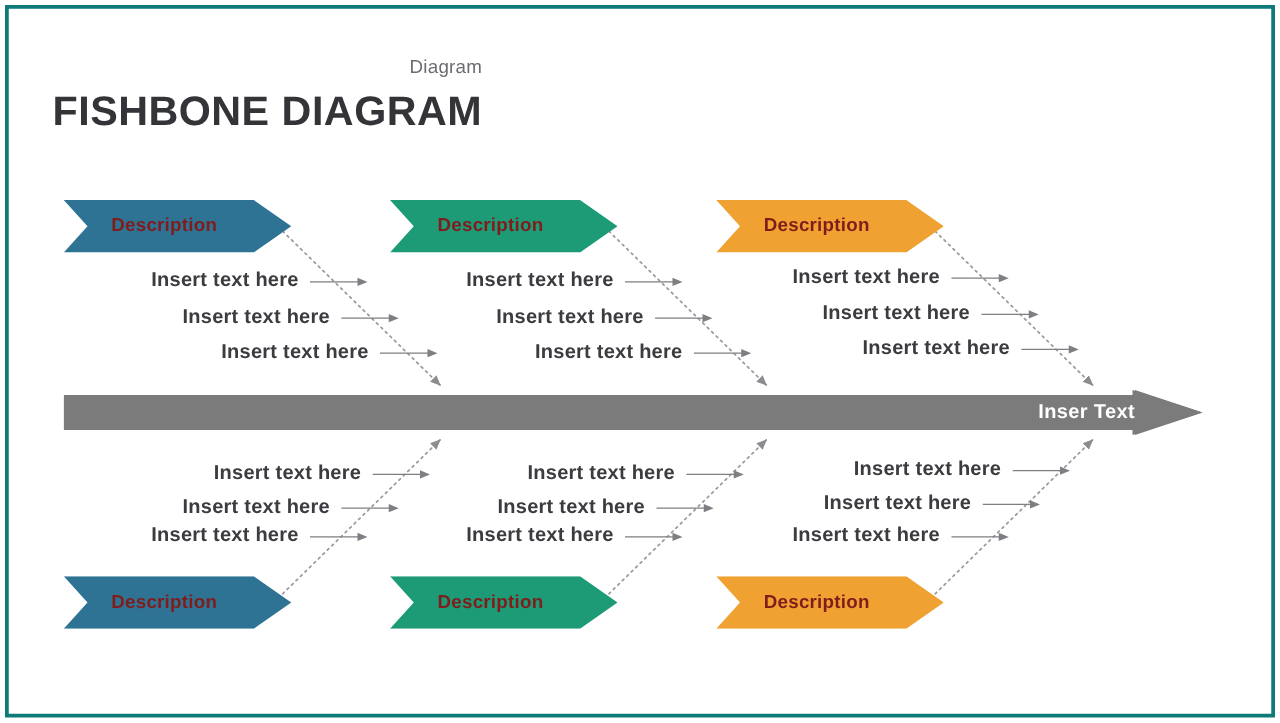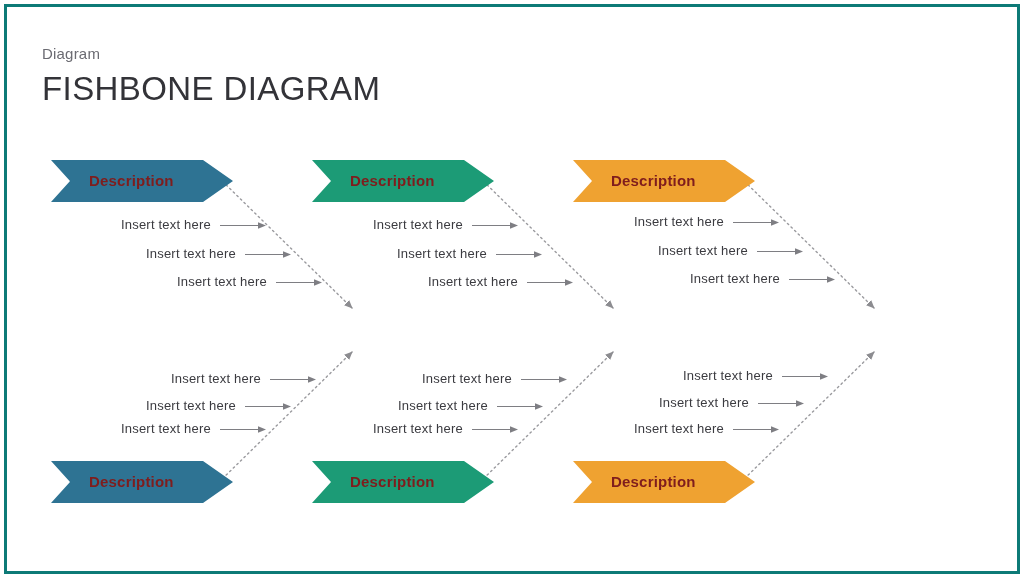--- a/index.html
+++ b/index.html
@@ -14,20 +14,21 @@
     overflow: hidden;
   }
 
   
   #slide {
     position: relative;
     width: 1024px;
     height: 578px;
     box-sizing: border-box;
     background: #ffffff;
+    text-align: right;
   }
   #frame-border {
     position: absolute;
     left: 4px;
     top: 4px;
     width: 1016px;
     height: 570px;
     box-sizing: border-box;
     border: 3px solid #0d7a77;
     pointer-events: none;
@@ -42,21 +43,21 @@
   #eyebrow {
     font-size: 15px;
     color: #6b6b72;
     letter-spacing: .2px;
     line-height: 1;
     margin-bottom: 11px;
     white-space: nowrap;
   }
   #page-title {
     font-size: 33px;
-    font-weight: normal;
+    font-weight: bold;
     color: #333338;
     letter-spacing: .4px;
     line-height: 1;
     white-space: nowrap;
   }
 
   
   #spine {
     position: absolute;
     left: 51px;
@@ -116,24 +117,25 @@
     position: absolute;
   }
   .bone-item {
     position: absolute;
     height: 18px;
     white-space: nowrap;
     display: flex;
     align-items: center;
   }
   .bone-item .txt {
-    font-size: 13px;
+    font-size: 16px;
     color: #3b3b40;
     letter-spacing: .2px;
     line-height: 18px;
+    font-weight: bold;
   }
   .bone-item .mini-arrow {
     margin-left: 9px;
     display: block;
   }
 </style>
 </head>
 <body>
 
 <div id="slide">
@@ -156,20 +158,28 @@
       <line x1="219" y1="178" x2="352" y2="308"></line>
       <line x1="480" y1="178" x2="613" y2="308"></line>
       <line x1="741" y1="178" x2="874" y2="308"></line>
 
       <line x1="219" y1="482" x2="352" y2="352"></line>
       <line x1="480" y1="482" x2="613" y2="352"></line>
       <line x1="741" y1="482" x2="874" y2="352"></line>
     </g>
   </svg>
 
+  <div id="spine">
+    <svg width="911" height="36" viewBox="0 0 911 36">
+      <path d="M0,4 L857,4 L857,0 L911,18 L857,36 L857,32 L0,32 Z" fill="#7b7b7b"></path>
+      <rect x="0" y="4" width="858" height="28" fill="#7b7b7b"></rect>
+      <path d="M855,0 L911,18 L855,36 Z" fill="#7b7b7b"></path>
+    </svg>
+    <div id="spine-label">Inser Text</div>
+  </div>
 
   <div class="banner" style="left:51px; top:160px;">
     <svg width="182" height="42" viewBox="0 0 182 42">
       <path d="M0,0 L152,0 L182,21 L152,42 L0,42 L19,21 Z" fill="#2e7393"></path>
     </svg>
     <div class="banner-label">Description</div>
   </div>
 
   <div class="banner" style="left:312px; top:160px;">
     <svg width="182" height="42" viewBox="0 0 182 42">

